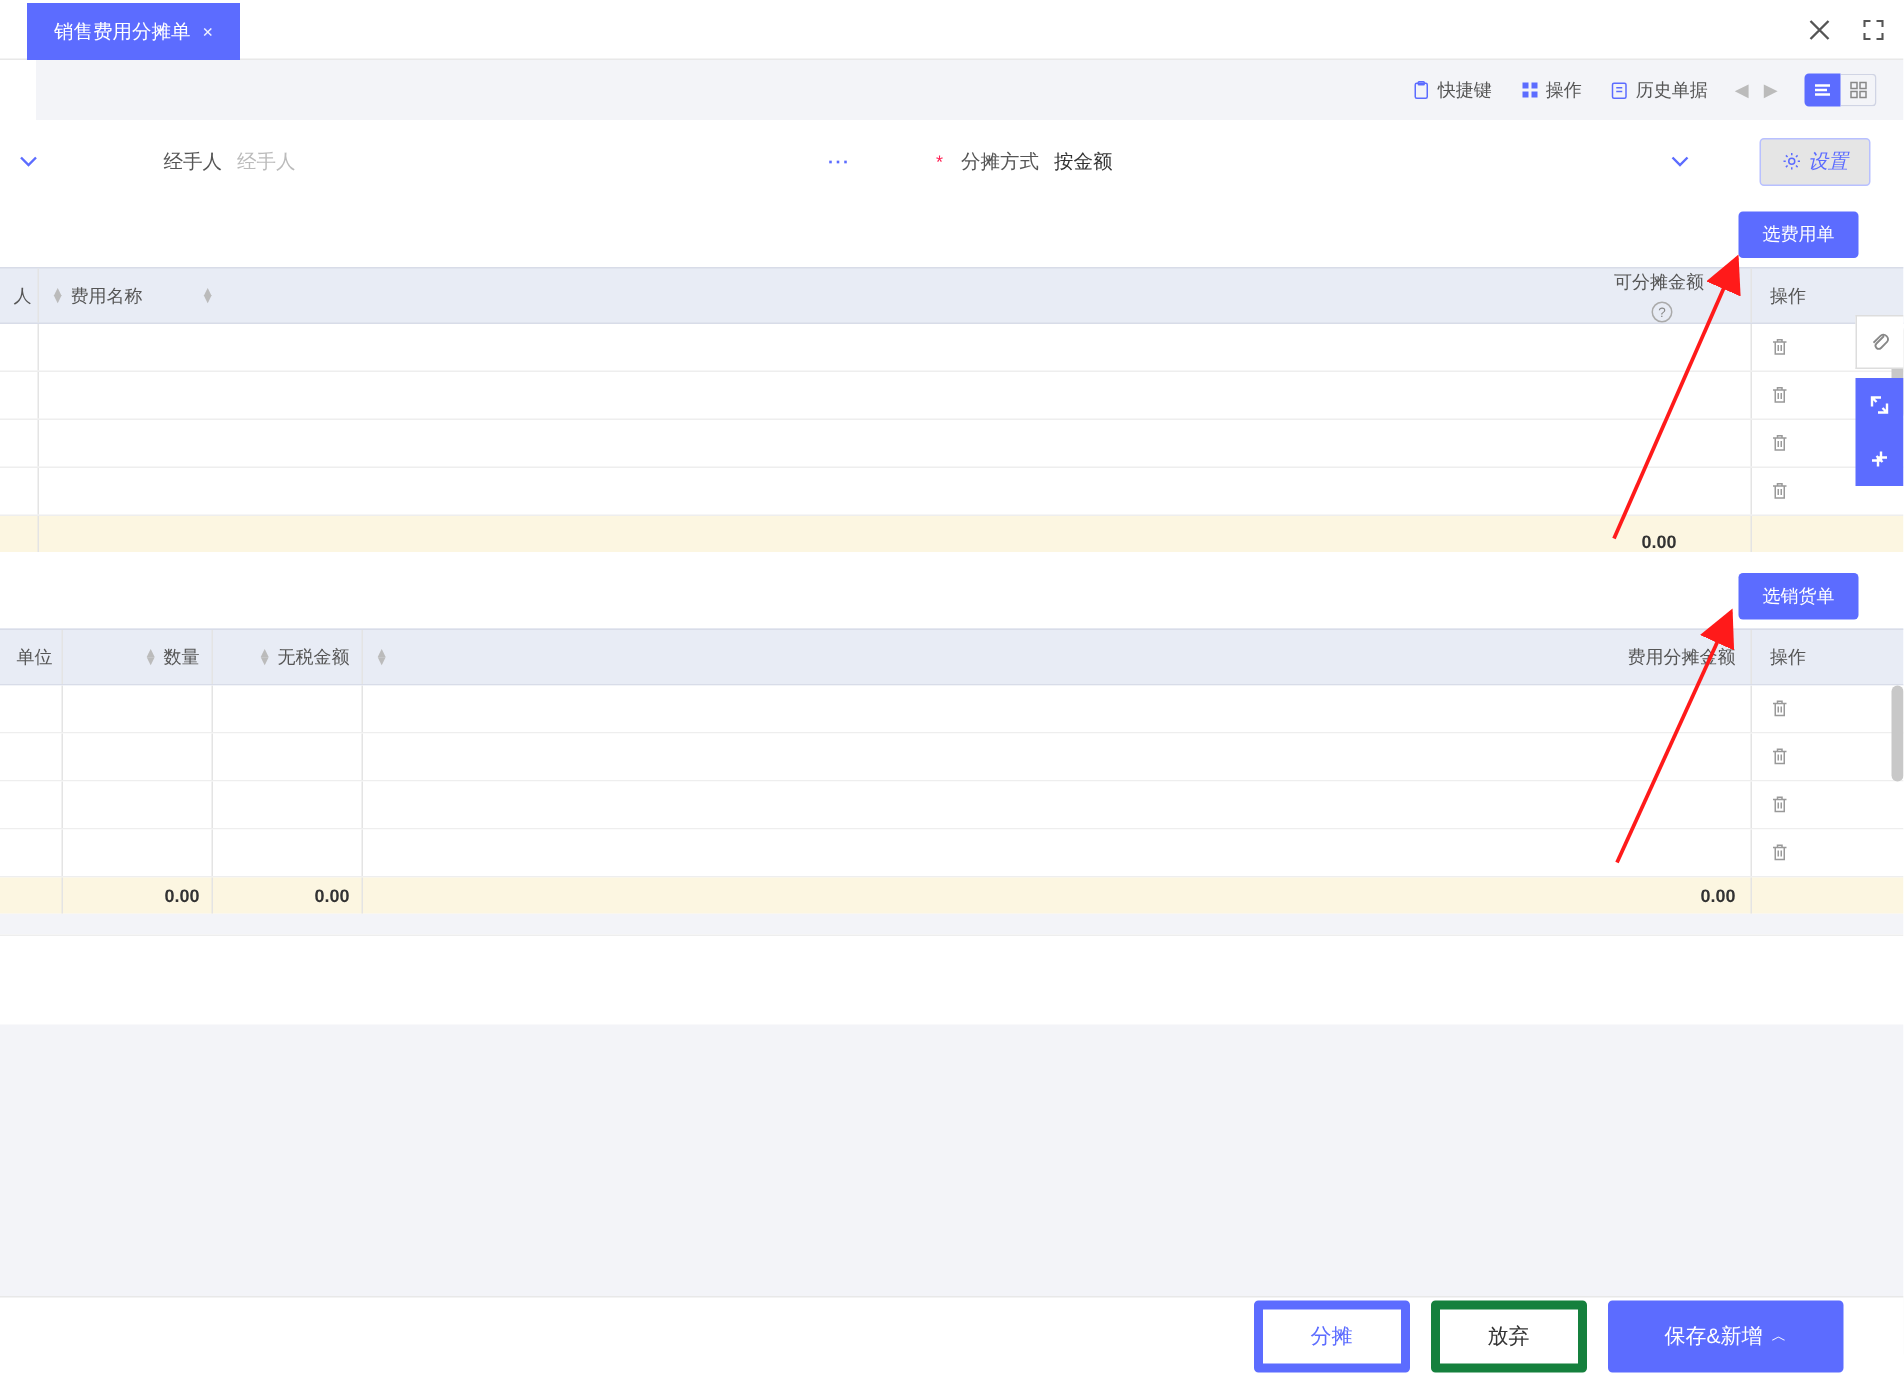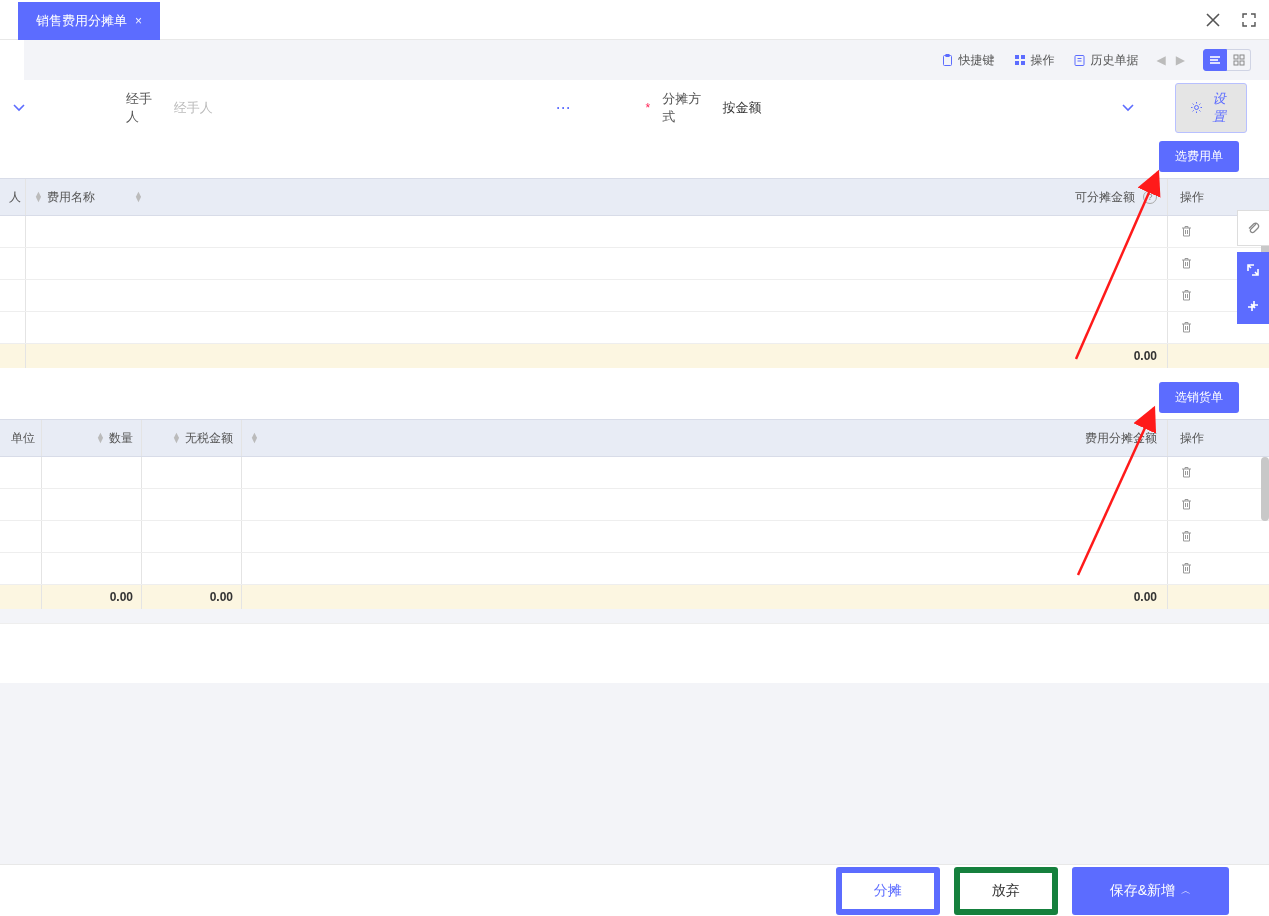--- a/index.html
+++ b/index.html
@@ -17,21 +17,21 @@
   .toolbar .tool-link { display: flex; align-items: center; gap: 4px; cursor: pointer; }
   .tool-ico { width: 14px; height: 14px; display: inline-flex; align-items: center; justify-content: center; color: #5c6cff; }
   .nav-arrows { display: flex; gap: 10px; color: #bbb; }
   .view-toggle { display: flex; }
   .view-toggle .vt { width: 24px; height: 22px; border: 1px solid #d0d4e4; display: flex; align-items: center; justify-content: center; cursor: pointer; }
   .view-toggle .vt.active { background: #5c6cff; border-color: #5c6cff; }
   .view-toggle .vt:first-child { border-radius: 3px 0 0 3px; }
   .view-toggle .vt:last-child { border-radius: 0 3px 3px 0; border-left: none; }
   
   
-  .form-row { height: 55px; background: #fff; display: flex; align-items: center; padding: 0 22px; gap: 40px; }
+  .form-row { height: 55px; background: #fff; display: flex; align-items: center; padding: 0 22px; gap: 23px; }
   .form-field { display: flex; align-items: center; gap: 10px; position: relative; }
   .form-field .lbl { color: #555; font-size: 13px; }
   .form-field .val { color: #333; font-size: 13px; min-width: 60px; }
   .form-field input { border: none; outline: none; font-size: 13px; color: #333; width: 380px; }
   .form-field input::placeholder { color: #bbb; }
   .dots { color: #5c6cff; letter-spacing: 1px; font-weight: bold; cursor: pointer; padding: 0 4px; }
   .chev-down { color: #5c6cff; cursor: pointer; font-size: 12px; }
   .req-star { color: #f25; margin-right: 2px; }
   .settings-btn { margin-left: auto; border: 1px solid #b8c0ff; color: #5c6cff; border-radius: 3px; padding: 6px 14px; display: flex; align-items: center; gap: 4px; cursor: pointer; background: #e5e5e5; font-style: italic; }
   .first-chev { margin-left: -10px; margin-right: 60px; }
@@ -44,21 +44,21 @@
   .tbl-wrap { position: relative; }
   .tbl-head { height: 38px; background: #e8ecf5; display: flex; align-items: center; border-top: 1px solid #d8dce8; border-bottom: 1px solid #d8dce8; }
   .tbl-row { height: 32px; background: #fff; display: flex; align-items: center; border-bottom: 1px solid #eee; }
   .tbl-sum { height: 24px; background: #fcf6e1; display: flex; align-items: center; font-weight: 600; }
   .col { padding: 0 8px; display: flex; align-items: center; gap: 4px; font-size: 12px; color: #555; height: 100%; }
   .col.sort .srt { color: #bbb; font-size: 9px; line-height: 5px; display: flex; flex-direction: column; }
   .col-op { width: 102px; border-left: 1px solid #e4e4e4; justify-content: flex-start; padding-left: 12px; }
   .col-stub { width: 26px; border-right: 1px solid #e4e4e4; justify-content: flex-end; padding-right: 4px; }
   .col-fee-name { width: 100px; }
   .col-mid { flex: 1; }
-  .col-amt { width: 120px; justify-content: flex-end; padding-right: 10px; }
+  .col-amt { width: 120px; justify-content: flex-end; padding-right: 10px; flex-direction: column; }
   .col-amt2 { width: 140px; justify-content: flex-end; padding-right: 10px; }
   .help-ico { width: 14px; height: 14px; border: 1px solid #aaa; border-radius: 50%; display: inline-flex; align-items: center; justify-content: center; font-size: 9px; color: #888; margin-left: 4px; }
   .trash { color: #aaa; cursor: pointer; }
   .col-unit { width: 42px; border-right: 1px solid #e4e4e4; justify-content: flex-end; padding-right: 6px; }
   .col-qty { width: 100px; justify-content: flex-end; padding-right: 8px; border-right: 1px solid #e4e4e4; }
   .col-notax { width: 100px; justify-content: flex-end; padding-right: 8px; border-right: 1px solid #e4e4e4; }
   .num { font-weight: 600; color: #333; }
   .scroll-fake { position: absolute; right: 0; top: 38px; width: 8px; height: 64px; background: #c8c8c8; border-radius: 4px; }
   
   

